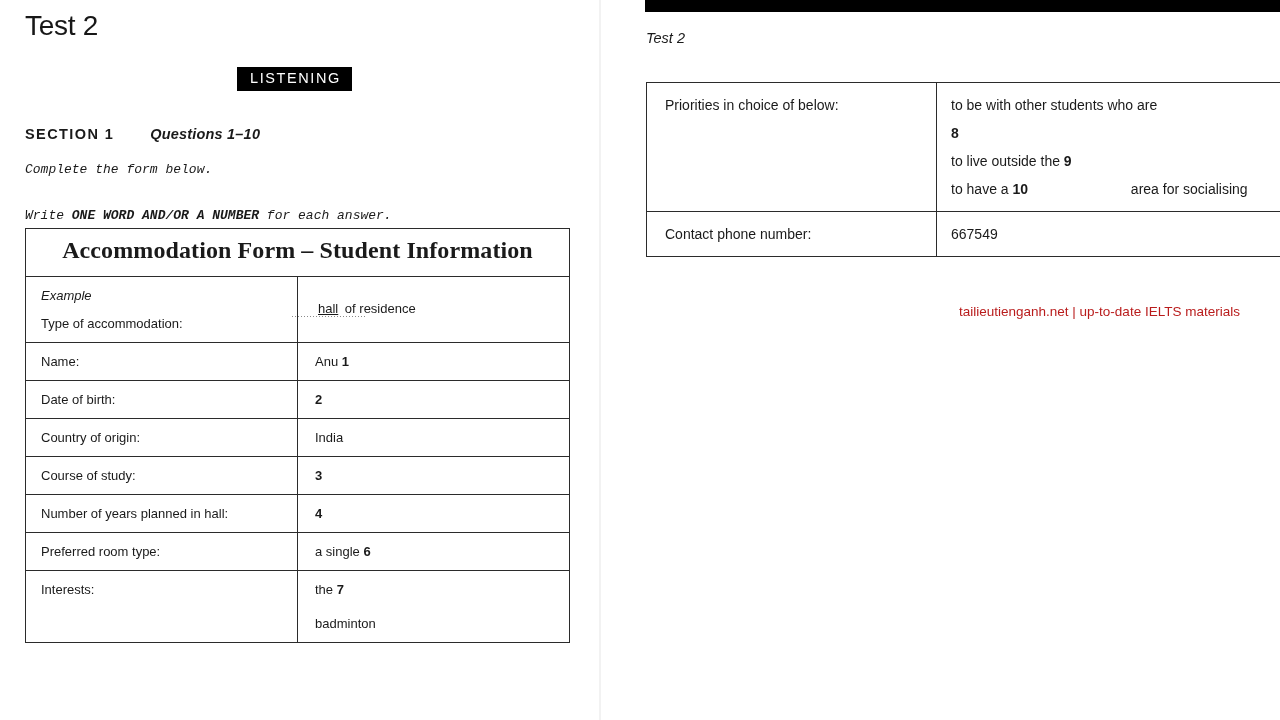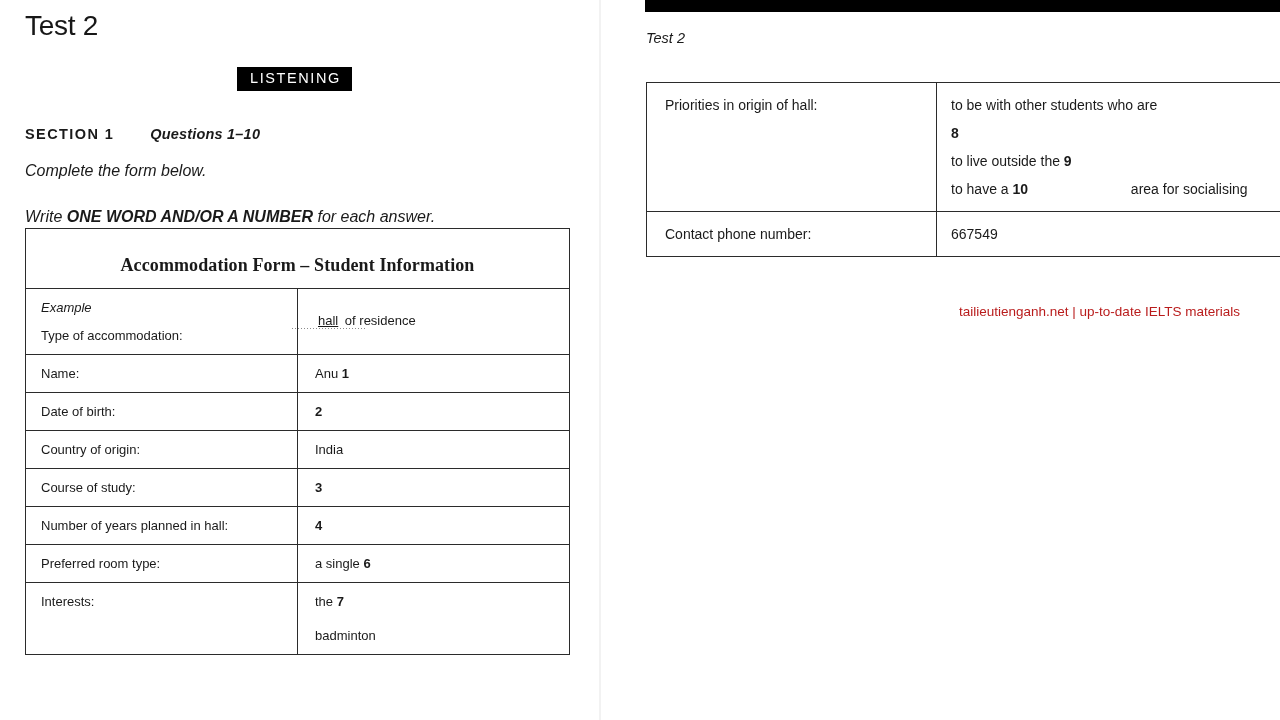--- a/index.html
+++ b/index.html
@@ -74,23 +74,24 @@
   #section-line .qs {
     font-weight: bold;
     font-style: italic;
     margin-left: 36px;
     letter-spacing: 0.2px;
   }
 
   .instruction {
     position: absolute;
     left: 25px;
-    font-size: 16px;
+    font-size: 13px;
     font-style: italic;
     white-space: nowrap;
+    font-family: Liberation Mono, monospace;
   }
   #instruction-1 { top: 162px; }
   #instruction-2 { top: 208px; }
   .instruction b {
     font-weight: bold;
     font-style: italic;
   }
 
   
   .form-table {
@@ -106,22 +107,22 @@
   }
 
   #left-table {
     left: 25px; top: 228px;
     width: 545px;
   }
   #left-table .title-cell {
     text-align: center;
     font-family: "Liberation Serif", serif;
     font-weight: bold;
-    font-size: 18px;
-    padding: 26px 0 12px 0;
+    font-size: 24px;
+    padding: 8px 0 12px 0;
     letter-spacing: 0.1px;
   }
   #left-table .label-cell {
     width: 232px;
     font-size: 13px;
     padding: 11px 5px 11px 15px;
   }
   #left-table .value-cell {
     font-size: 13px;
     padding: 11px 0 11px 17px;
@@ -287,21 +288,21 @@
 
 <div id="right-page">
 
   <div id="black-bar"></div>
 
   <div id="right-test-title">Test 2</div>
 
   <table class="form-table" id="right-table">
     <tbody>
       <tr>
-        <td class="label-cell">Priorities in origin of hall:</td>
+        <td class="label-cell">Priorities in choice of below:</td>
         <td class="value-cell">
           <div class="line">to be with other students who are</div>
           <div class="line"><span class="qnum">8</span> <span class="dots d-lg"></span></div>
           <div class="line"><span>to live outside the </span><span class="qnum">9</span> <span class="dots d-lg"></span></div>
           <div class="line"><span>to have a </span><span class="qnum">10</span> <span class="dots d-lg"></span><span> area for socialising</span></div>
         </td>
       </tr>
 
       <tr>
         <td class="label-cell">Contact phone number:</td>

